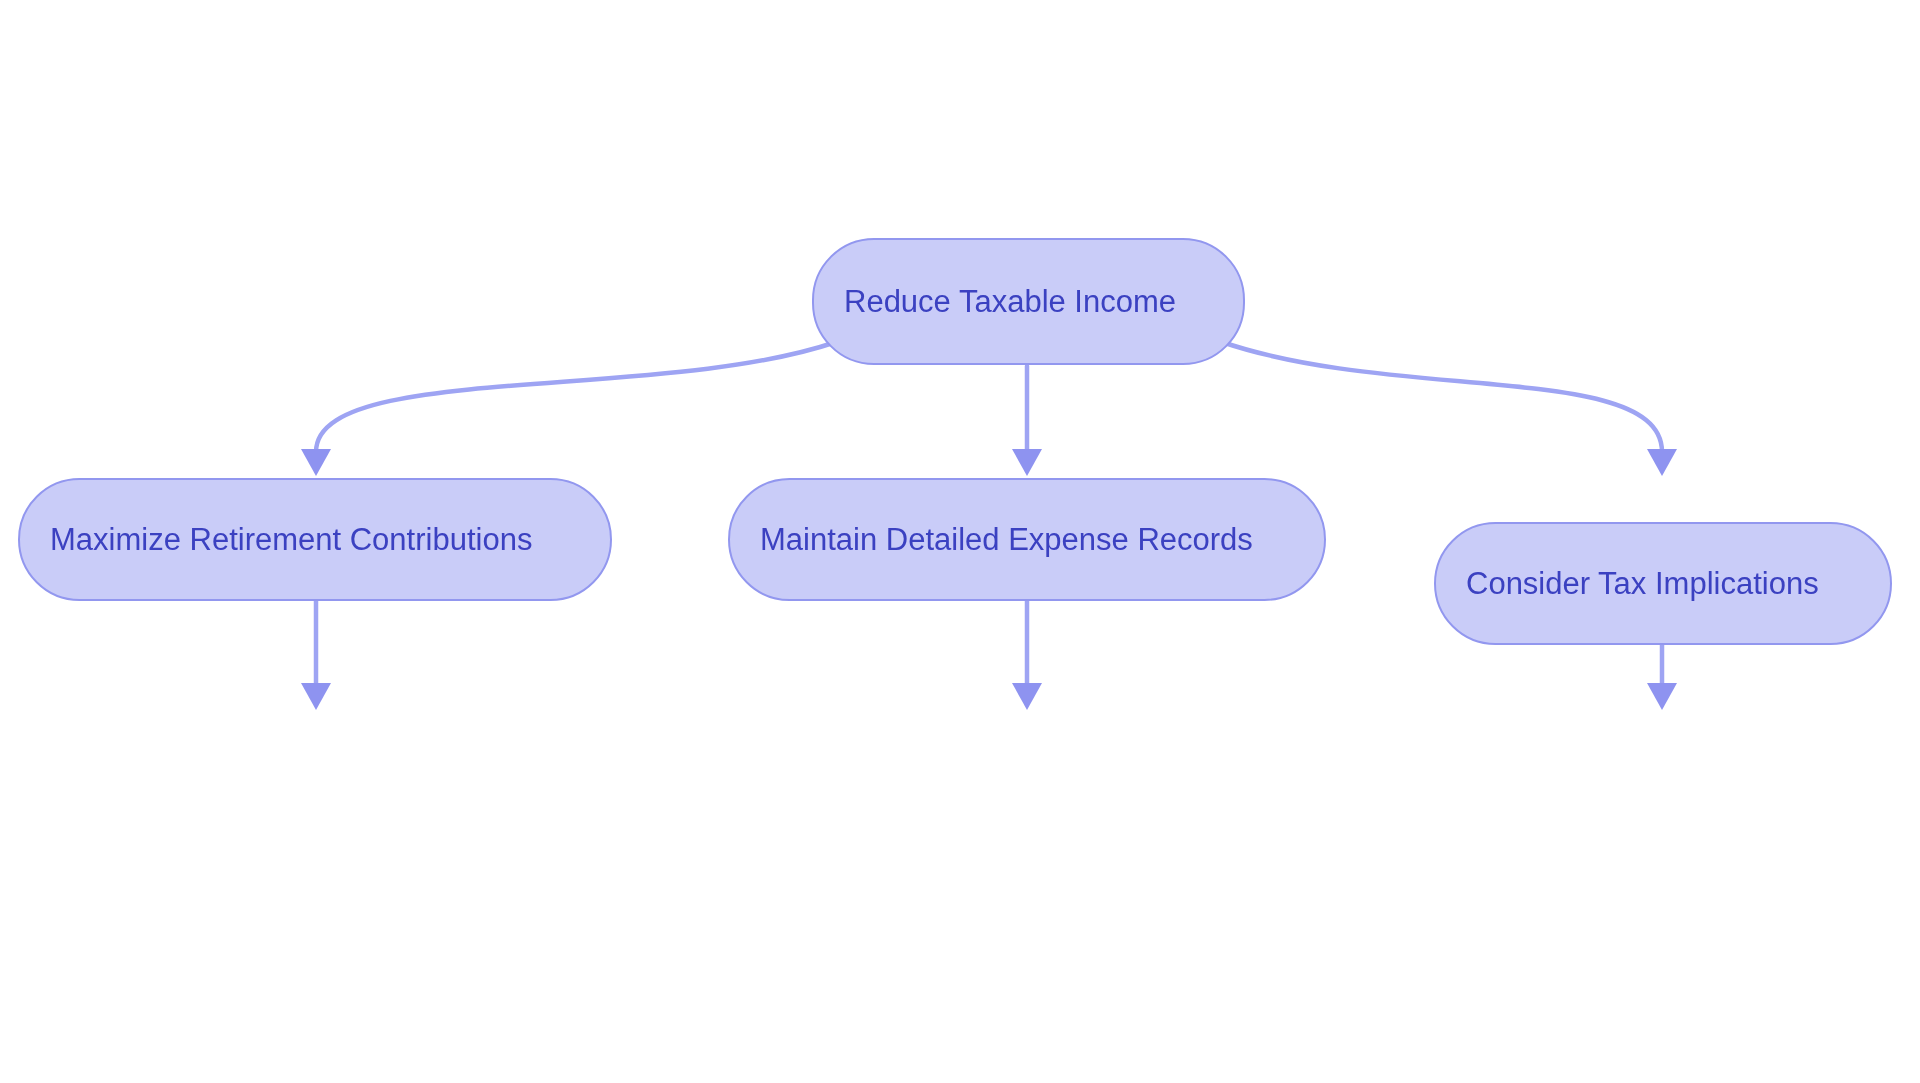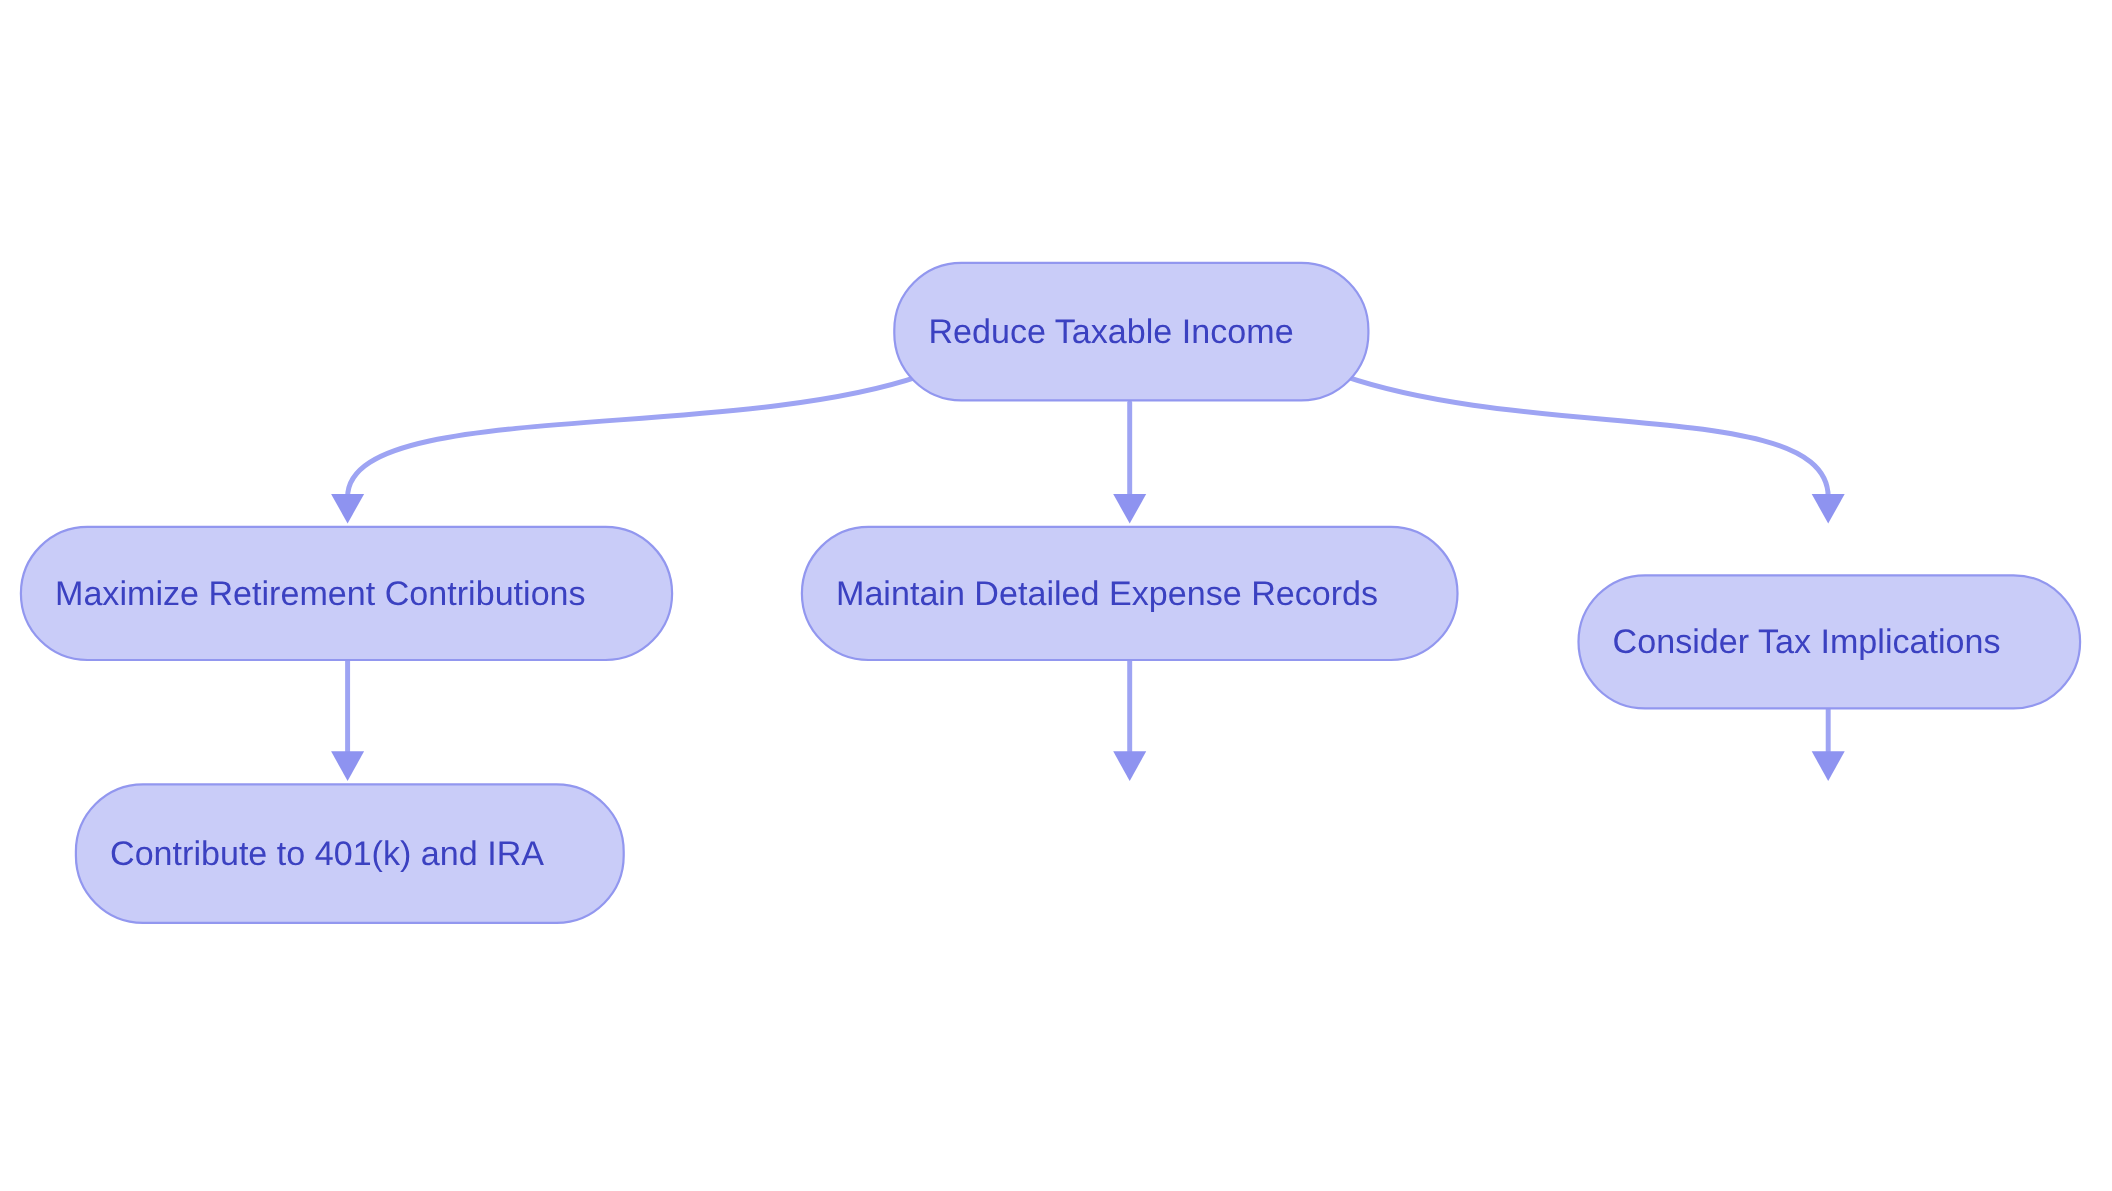--- a/index.html
+++ b/index.html
@@ -96,19 +96,16 @@
   </div>
 
   <div class="node" style="left:18px; top:478px; width:594px; height:123px;">
     <span class="node-label">Maximize Retirement Contributions</span>
   </div>
 
   <div class="node" style="left:1434px; top:478px; width:458px; height:123px;margin-top:44px;">
     <span class="node-label">Consider Tax Implications</span>
   </div>
 
-  <div class="node" style="left:68px; top:712px; width:500px; height:128px;">
-    <span class="node-label">Contribute to 401(k) and IRA</span>
-  </div>
 
 
 
 </div>
 
 </body></html>

